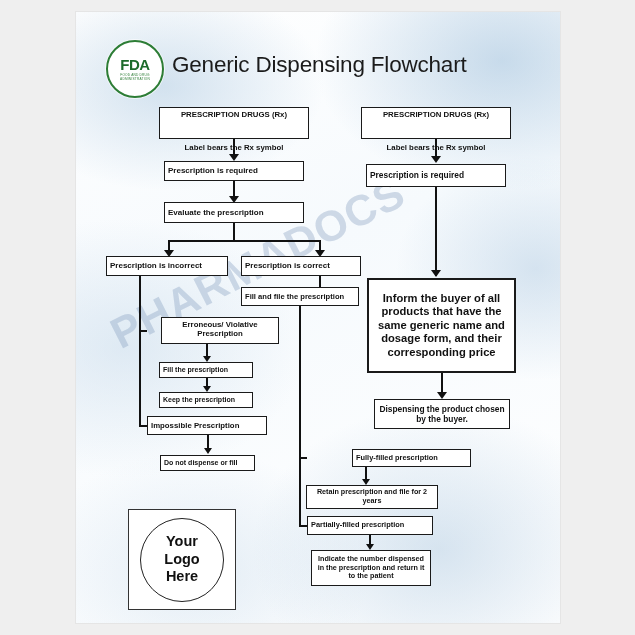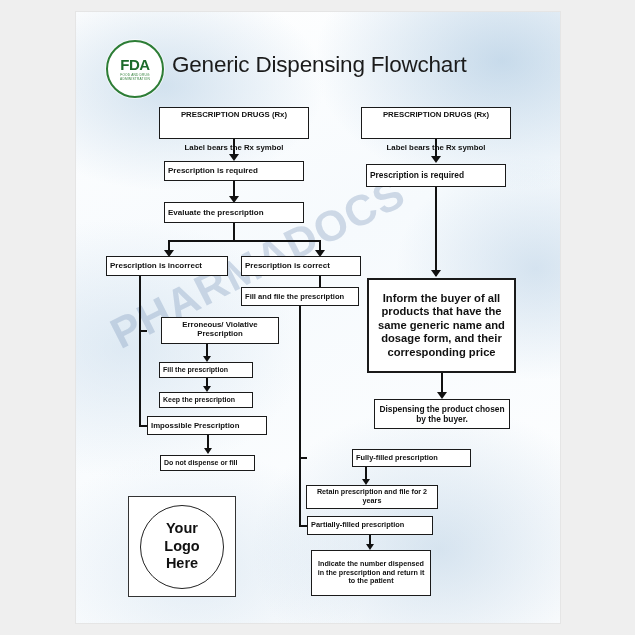--- a/index.html
+++ b/index.html
@@ -70,21 +70,21 @@
     letter-spacing:1px;
     color:rgba(120,150,185,0.33);
     pointer-events:none;
     white-space:nowrap;
     user-select:none;
   }
 
   
   .logo-box{
     position:absolute;
-    left:52px; top:484px;
+    left:52px; top:497px;
     width:106px; height:99px;
     background:#ffffff;
     border:1px solid #333;
   }
   .logo-circle{
     position:absolute;
     left:50%; top:50%;
     transform:translate(-50%,-50%);
     width:82px;height:82px;
     border:1px solid #222;
@@ -229,21 +229,21 @@
       </div>
 
       <div class="hline" style="left:223px; top:513px; width:8px;"></div>
       <div class="vline" style="left:223px; top:445px; height:70px;"></div>
       <div class="node" style="left:231px; top:504px; width:126px; height:19px; font-size:7.4px;">
         <span>Partially-filled prescription</span>
       </div>
       <div class="vline" style="left:293px; top:523px; height:12px;"></div>
       <div class="arrow-down small" style="left:290px; top:532px;"></div>
 
-      <div class="node" style="left:235px; top:538px; width:120px; height:46px; font-size:7.2px;">
+      <div class="node" style="left:235px; top:538px; width:120px; height:36px; font-size:7.2px;">
         <span>Indicate the number dispensed in the prescription and return it to the patient</span>
       </div>
 
       <div class="node" style="left:285px; top:95px; width:150px; height:32px; font-size:7.8px; flex-direction:column;">
         <span>PRESCRIPTION DRUGS (Rx)</span>
         <span>Label bears the Rx symbol</span>
       </div>
       <div class="vline" style="left:359px; top:127px; height:19px;"></div>
       <div class="arrow-down" style="left:355px; top:144px;"></div>
 

